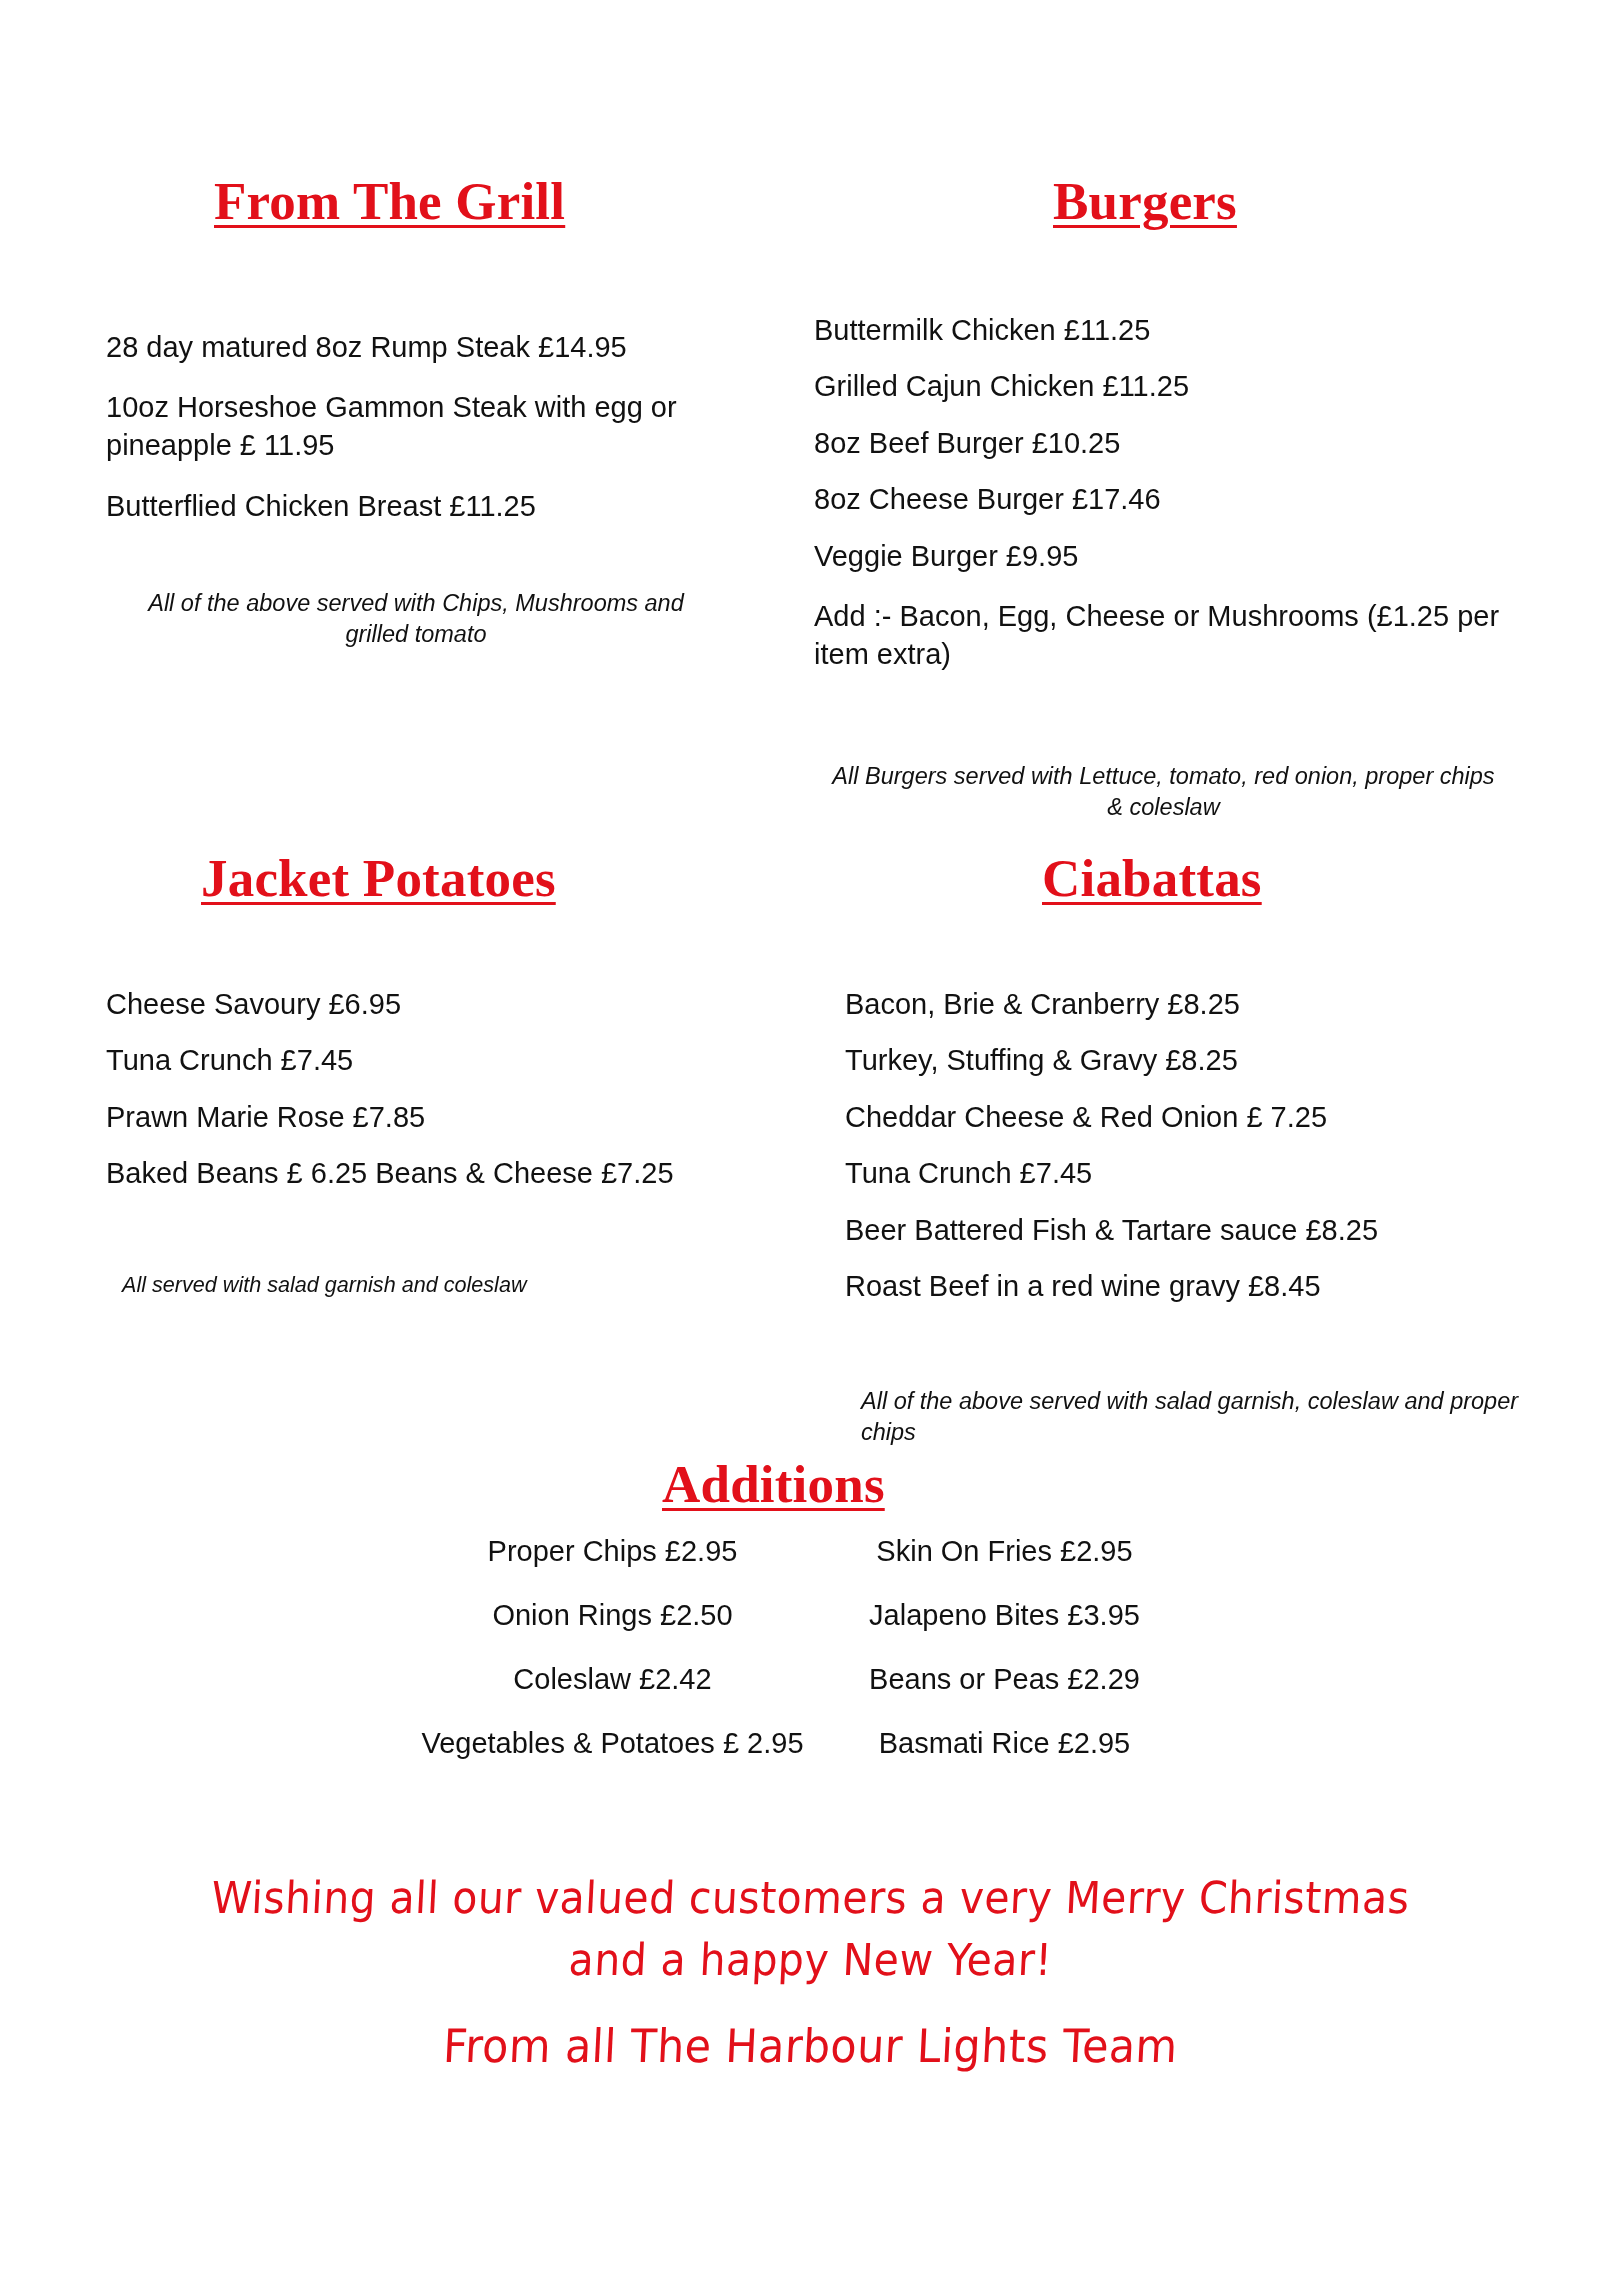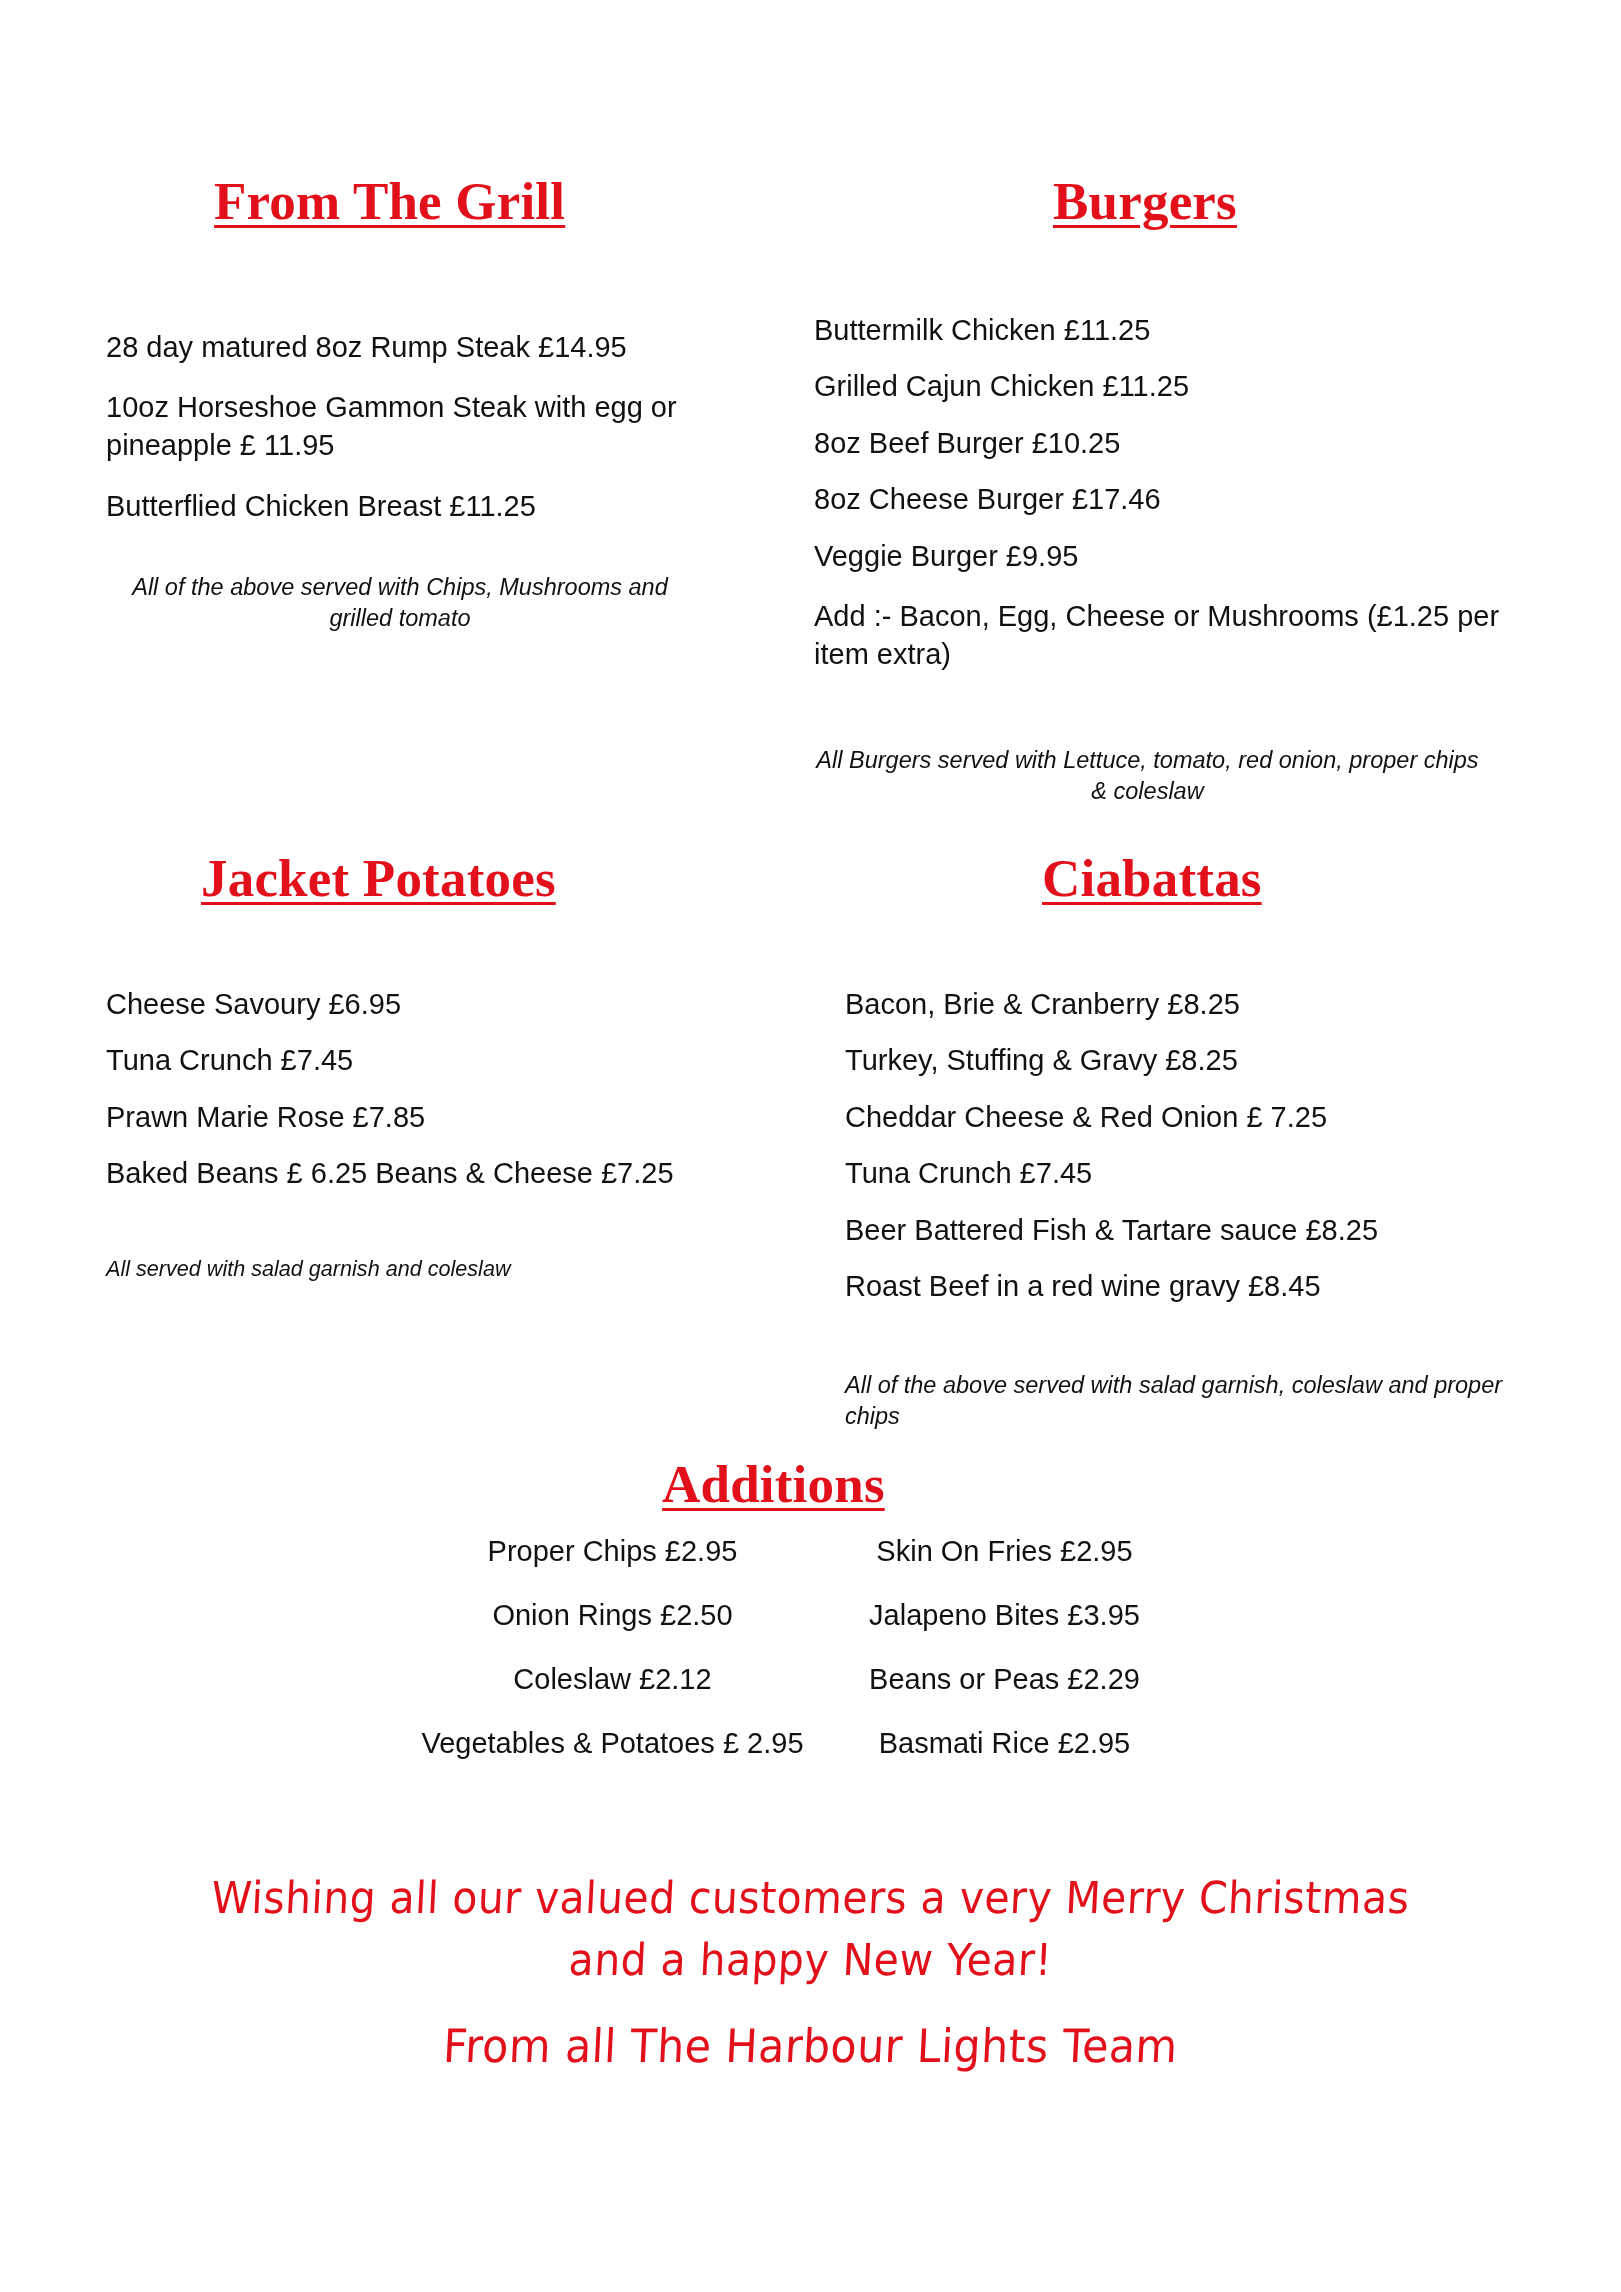--- a/index.html
+++ b/index.html
@@ -48,21 +48,21 @@
     white-space: nowrap;
   }
   .item-line.wrap { white-space: normal; line-height: 1.30; }
 
   .note {
     font-family: "Liberation Sans", sans-serif;
     font-style: italic;
     font-size: 23.5px;
     line-height: 1.32;
     color: #111111;
-    margin: 0;
+    margin: 16px;
   }
   .note.small { font-size: 21.6px; }
 
   
   .abs { position: absolute; }
 
   
   #h-grill   { left: 214px;  top: 174px; }
   #h-burgers { left: 1053px; top: 174px; }
   #h-jackets { left: 201px;  top: 851px; }
@@ -178,21 +178,21 @@
 
   <div class="abs section-heading" id="h-addit">Additions</div>
 
   <div class="abs add-grid" id="add-grid">
     <div class="add-cell left">Proper Chips £2.95</div>
     <div class="add-cell right">Skin On Fries £2.95</div>
 
     <div class="add-cell left">Onion Rings £2.50</div>
     <div class="add-cell right">Jalapeno Bites £3.95</div>
 
-    <div class="add-cell left">Coleslaw £2.12</div>
+    <div class="add-cell left">Coleslaw £2.42</div>
     <div class="add-cell right">Beans or Peas £2.29</div>
 
     <div class="add-cell left">Vegetables &amp; Potatoes £ 2.95</div>
     <div class="add-cell right">Basmati Rice £2.95</div>
   </div>
 
   <div class="abs" id="festive">
     <div class="festive-line l1">Wishing all our valued customers a very Merry Christmas</div>
     <div class="festive-line l2">and a happy New Year!</div>
     <div class="festive-line l3">From all The Harbour Lights Team</div>

